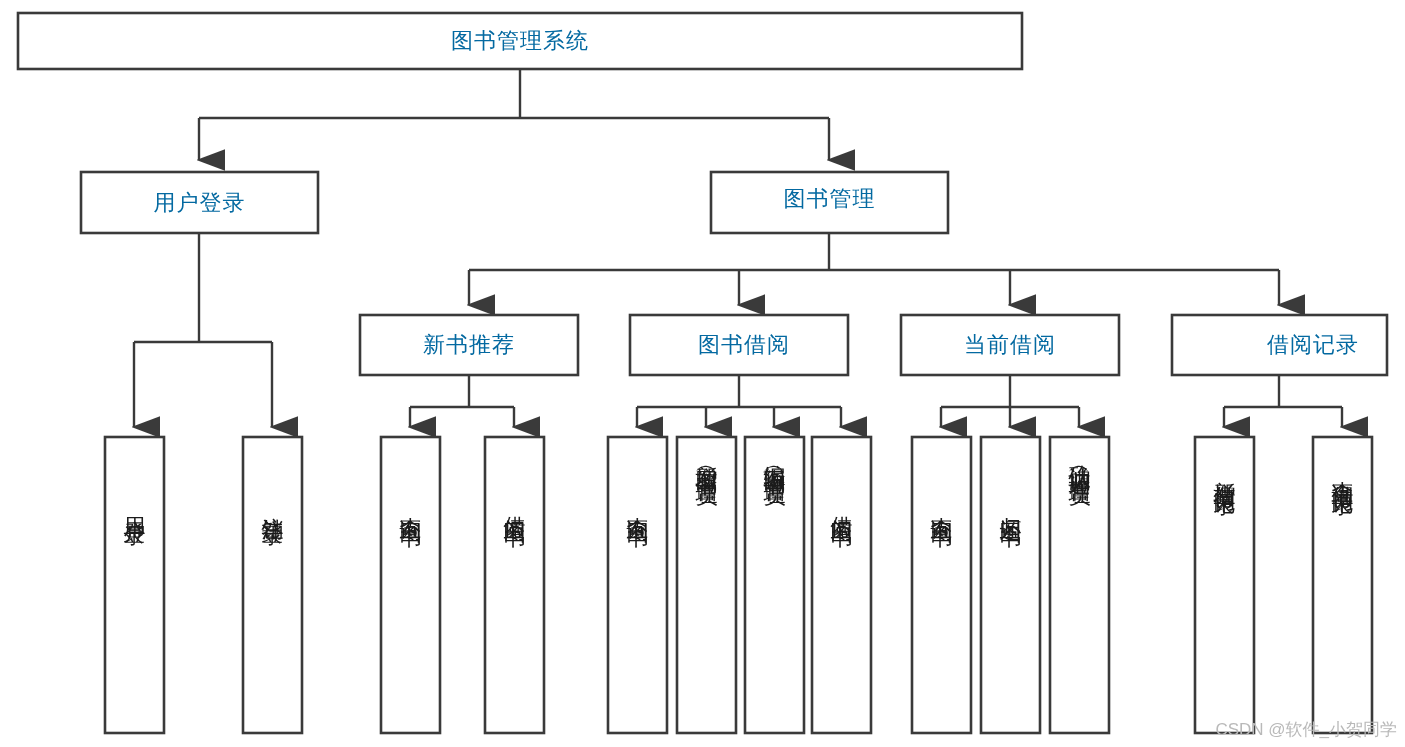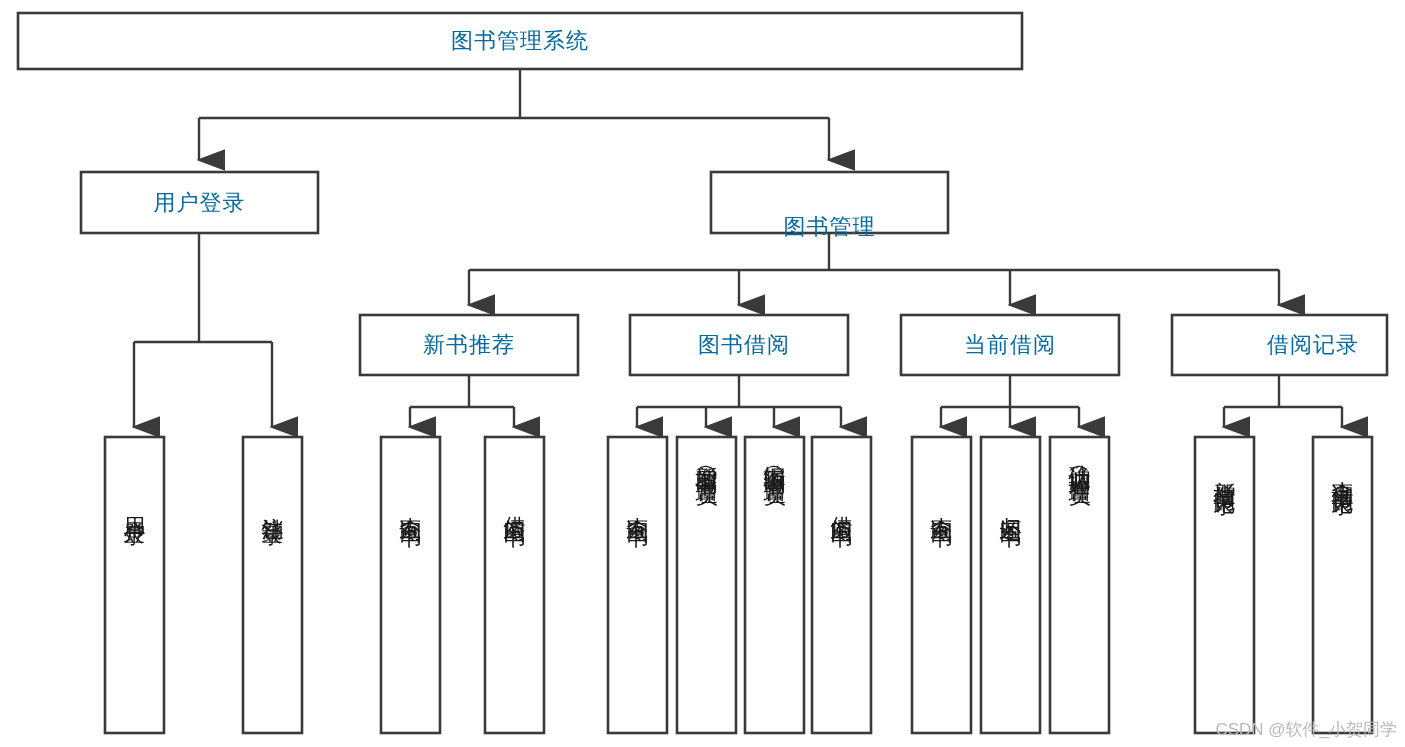--- a/index.html
+++ b/index.html
@@ -156,21 +156,21 @@
     <text class="watermark-text" x="1397" y="735">CSDN @软件_小贺同学</text>
   </svg>
 
   <div class="horiz-label-box" style="left:18px; top:13px; width:1004px; height:56px;">
     <span>图书管理系统</span>
   </div>
 
   <div class="horiz-label-box" style="left:81px; top:172px; width:237px; height:61px;">
     <span>用户登录</span>
   </div>
-  <div class="horiz-label-box" style="left:711px; top:172px; width:237px; height:54px;margin-top:28px;">
+  <div class="horiz-label-box" style="left:711px; top:172px; width:237px; height:54px;">
     <span>图书管理</span>
   </div>
 
   <div class="horiz-label-box" style="left:360px; top:315px; width:218px; height:60px;text-align:right;">
     <span>新书推荐</span>
   </div>
   <div class="horiz-label-box" style="left:630px; top:315px; width:228px; height:60px;">
     <span>图书借阅</span>
   </div>
   <div class="horiz-label-box" style="left:901px; top:315px; width:218px; height:60px;align-items:center;">

